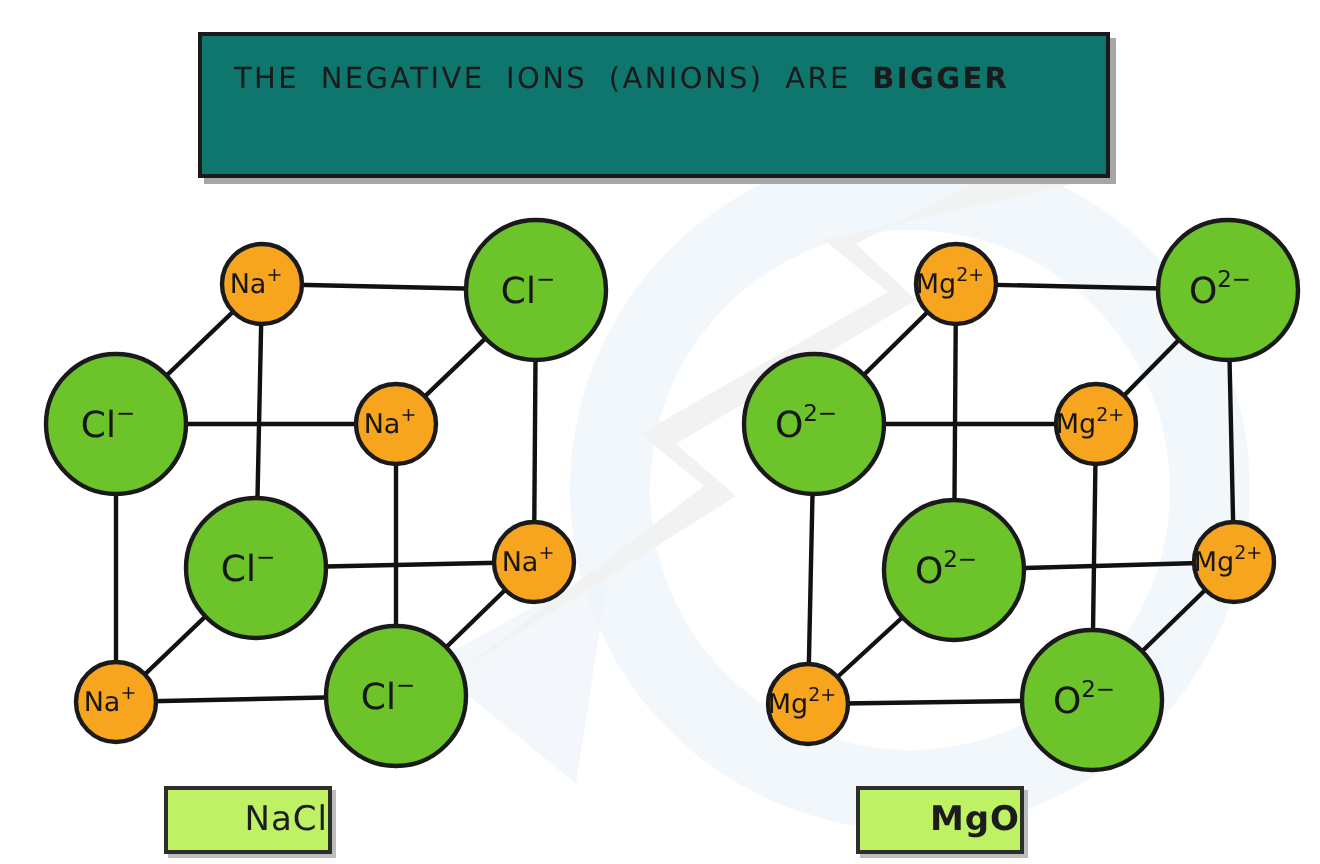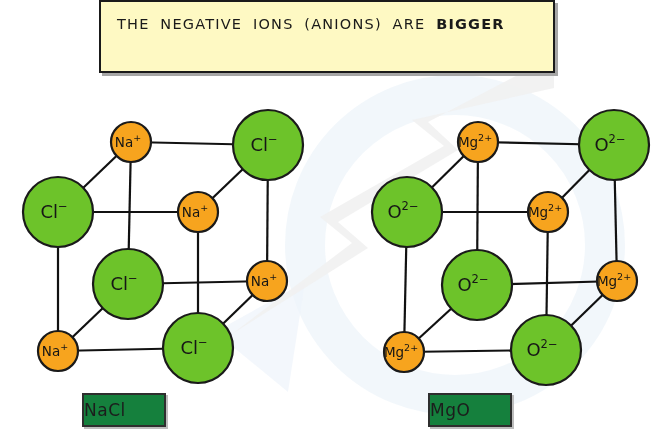--- a/index.html
+++ b/index.html
@@ -10,49 +10,49 @@
     overflow:hidden;
     font-family:"DejaVu Sans", sans-serif;
   }
   #lattice-svg{position:absolute;left:0;top:0;}
   #lattice-svg text{
     font-family:"DejaVu Sans", sans-serif;
     font-weight:normal;
   }
   .title-box{
     position:absolute;
-    left:99px;top:0;
+    left:99px;top:16px;
     width:456px;height:73px;
     box-sizing:border-box;
-    background:#fef9c3;
+    background:#0f766e;
     border:2px solid #1a1a1a;
     box-shadow:3px 3px 0 #a6a6a6;
     padding:10px 0 0 16px;
     font-size:14.5px;
     line-height:25px;
     letter-spacing:1.2px;
     word-spacing:5px;
     color:#1a1a1a;
     white-space:nowrap;
   }
   .title-line .bold{font-weight:bold;}
   .caption{
     position:absolute;
     width:84px;height:34px;
     box-sizing:border-box;
-    background:#15803d;
+    background:#bef264;
     border:2px solid #2e2e2e;
     box-shadow:2px 2px 0 #bdbdbd;
-    display:flex;align-items:center;justify-content:flex-start;
+    display:flex;align-items:center;justify-content:flex-end;
     font-size:17px;
     letter-spacing:0.5px;
     color:#1c1c1c;
   }
   .caption-nacl{left:82px;top:393px;}
-  .caption-mgo{left:428px;top:393px;}
+  .caption-mgo{left:428px;top:393px;font-weight:bold;}
 </style>
 </head>
 <body>
 
 <div class="stage">
 
   <svg id="lattice-svg" width="660" height="432" viewBox="0 0 660 432">
     <g>
       <circle cx="455" cy="245" r="150" fill="none" stroke="#EDF3FA" stroke-width="40" opacity="0.7"></circle>
       <polygon points="215,332 305,282 288,392" fill="#EEF4FB" opacity="0.7"></polygon>

